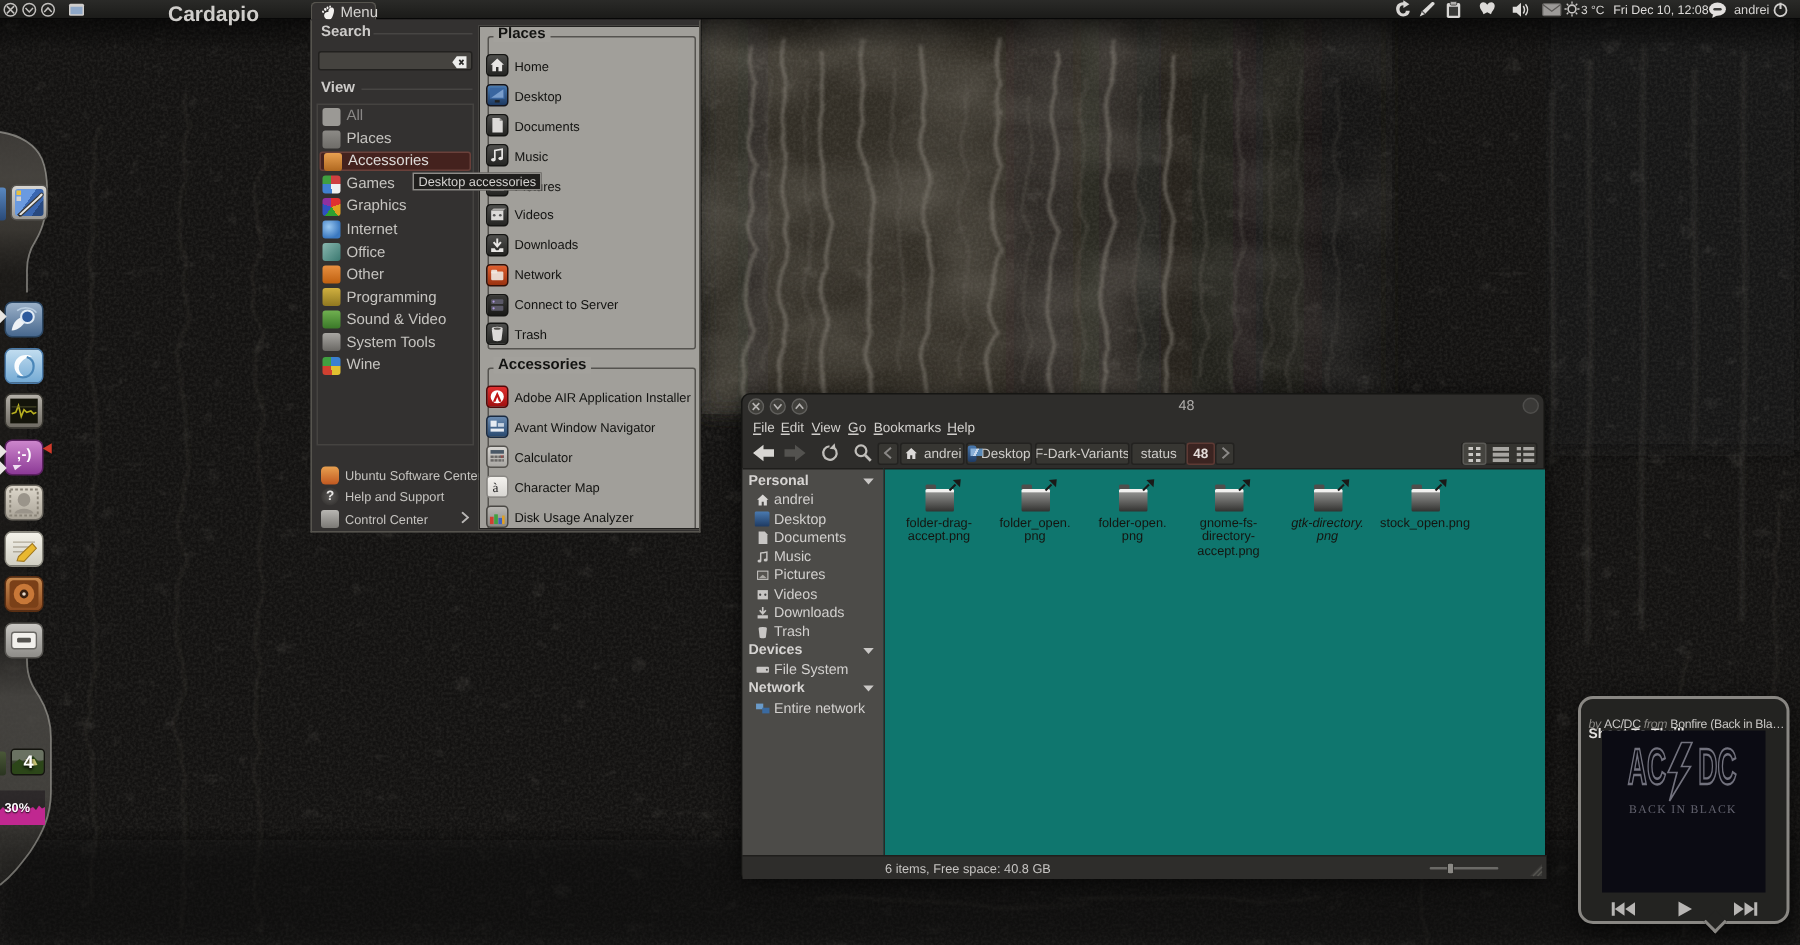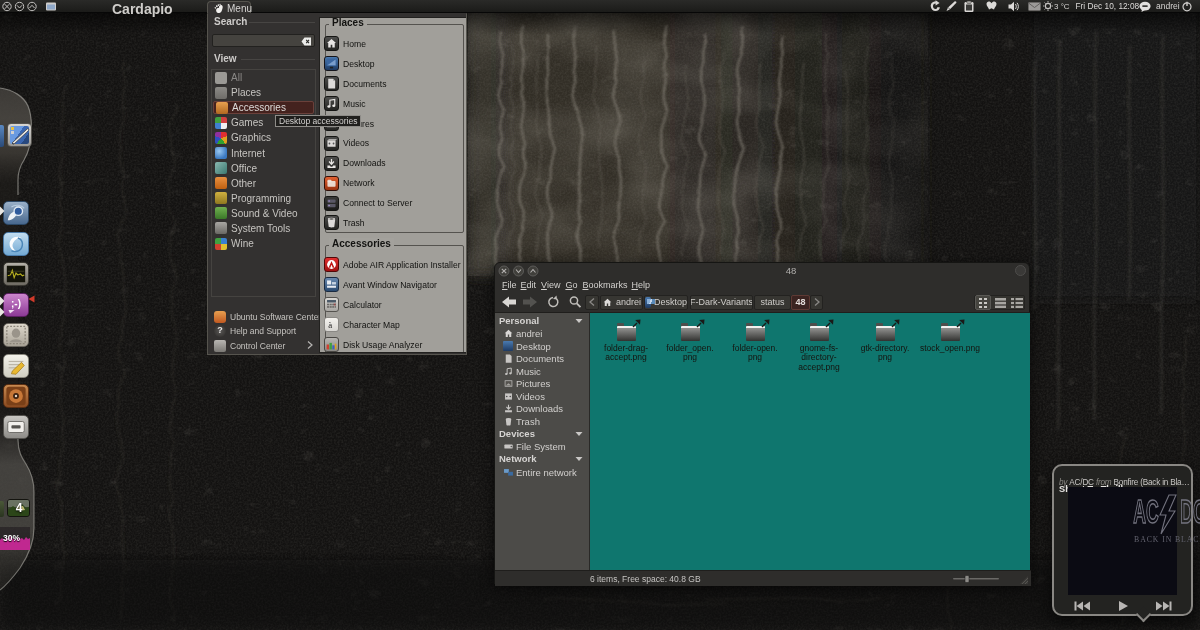--- a/index.html
+++ b/index.html
@@ -667,21 +667,21 @@
       </div>
     <div class="fi" style="left:199px;">
         <div class="folder">
           <svg class="arr" style="right:-5px;top:-4px;width:9px;height:9px;position:absolute" viewBox="0 0 9 9">
             <path d="M1,8 L5,4" stroke="#1a1a18" stroke-width="1.4" fill="none"></path>
             <path d="M3.2,1 L8.5,0.5 L8,5.8 Z" fill="#1a1a18"></path>
           </svg>
         </div>
         <div class="flab">gnome-fs-<br>directory-<br>accept.png</div>
       </div>
-    <div class="fi" style="left:265px;">
+    <div class="fi" style="left:265px;font-style:italic;">
         <div class="folder">
           <svg class="arr" style="right:-5px;top:-4px;width:9px;height:9px;position:absolute" viewBox="0 0 9 9">
             <path d="M1,8 L5,4" stroke="#1a1a18" stroke-width="1.4" fill="none"></path>
             <path d="M3.2,1 L8.5,0.5 L8,5.8 Z" fill="#1a1a18"></path>
           </svg>
         </div>
         <div class="flab">gtk-directory.<br>png</div>
       </div>
     <div class="fi" style="left:330px;">
         <div class="folder">
@@ -704,21 +704,21 @@
       <path d="M9,1 L9,9 L1,9 Z" fill="#3a3937"></path>
       <path d="M3,9 L9,3 M6,9 L9,6" stroke="#55544f" stroke-width="1"></path>
     </svg>
   </div>
 </div>
 
 <div id="popup" class="abs" style="left:1052px;top:464px;width:141px;height:152px;background:#232321;border:2px solid #898783;border-radius:10px;box-shadow:0 4px 16px rgba(0,0,0,0.7);z-index:20;">
   <div class="abs" style="left:84px;top:143px;width:11px;height:11px;background:#232321;border-right:2px solid #898783;border-bottom:2px solid #898783;transform:rotate(45deg);"></div>
   <div class="abs" style="left:5px;top:18px;font-size:9.2px;font-weight:bold;color:#e6e4e2;white-space:nowrap;text-align:right;">Shoot To Thrill</div>
   <div class="abs" style="left:5px;top:11.5px;font-size:8.2px;letter-spacing:-0.2px;line-height:10px;color:#c8c6c4;white-space:nowrap;width:133px;overflow:hidden;"><i style="color:#8a8884">by </i>AC/DC <i style="color:#8a8884">from </i>Bonfire (Back in Bla…</div>
-  <div class="abs" style="left:14px;top:21px;width:109px;height:108px;background:#0b0b13;padding-left:48px;">
+  <div class="abs" style="left:14px;top:21px;width:109px;height:108px;background:#0b0b13;">
     <svg width="109" height="108" viewBox="0 0 109 108">
       <text x="0" y="36" text-anchor="middle" font-size="34" font-weight="bold" fill="none" stroke="#72727e" stroke-width="1.6" transform="matrix(0.52,0,0,1,30,0)" font-family="Liberation Sans">AC</text>
       <text x="0" y="36" text-anchor="middle" font-size="34" font-weight="bold" fill="none" stroke="#72727e" stroke-width="1.6" transform="matrix(0.52,0,0,1,77,0)" font-family="Liberation Sans">DC</text>
       <path d="M53,8 L44,28 L50,28 L45,47 L59,24 L53,24 L60,8 Z" fill="none" stroke="#72727e" stroke-width="1.1"></path>
       <text x="54" y="55" text-anchor="middle" font-family="Liberation Serif" font-size="7.8" letter-spacing="0.9" fill="#62626e">BACK IN BLACK</text>
     </svg>
   </div>
   <svg class="abs" style="left:14px;top:134px" width="110" height="12" viewBox="0 0 110 12">
     <g fill="#b8b6b4">
       <rect x="6.5" y="1.5" width="2" height="9"></rect>

